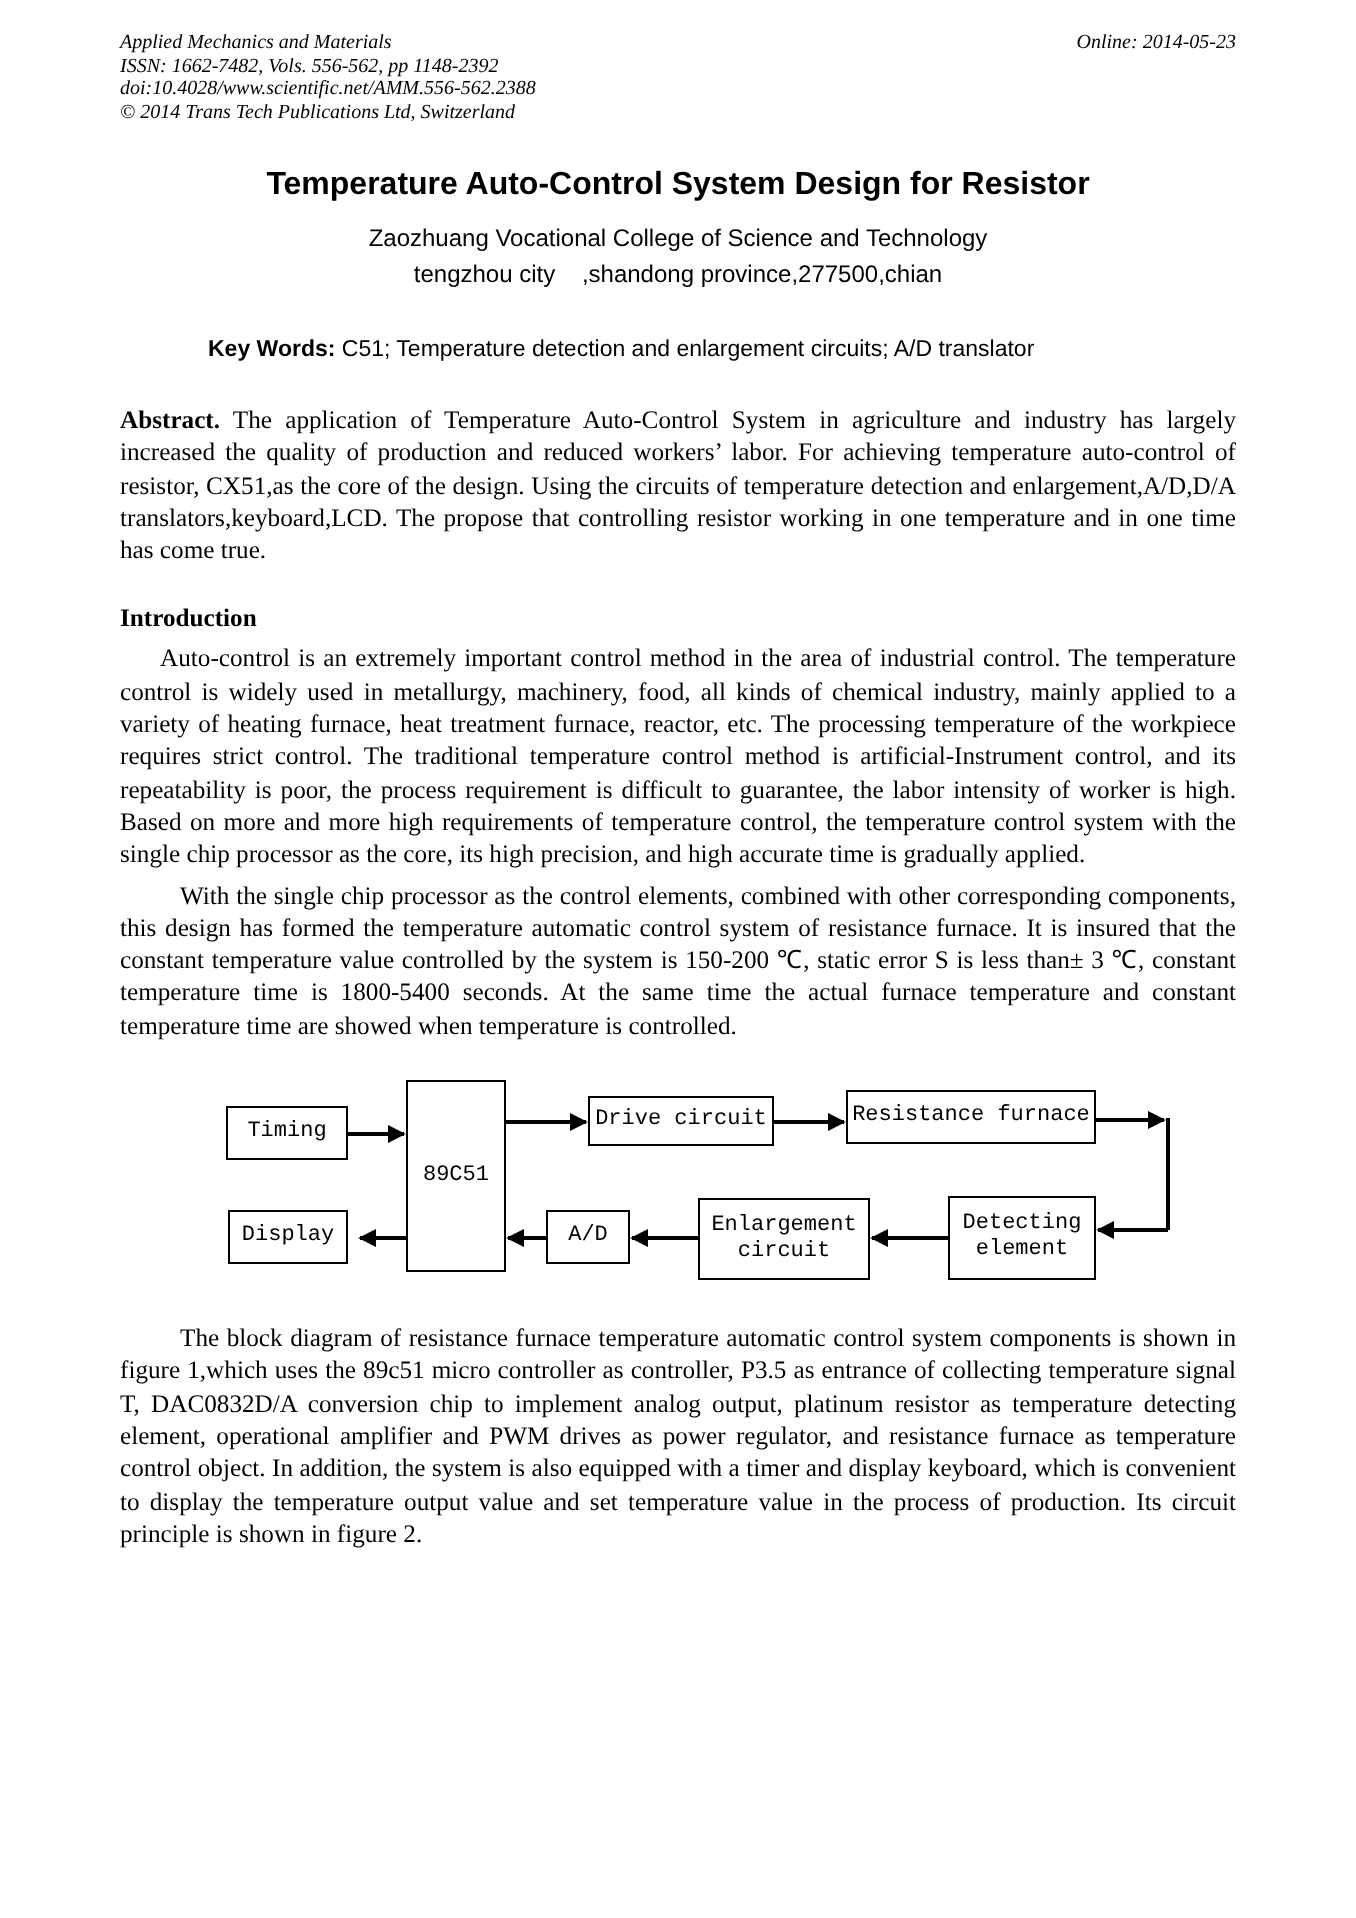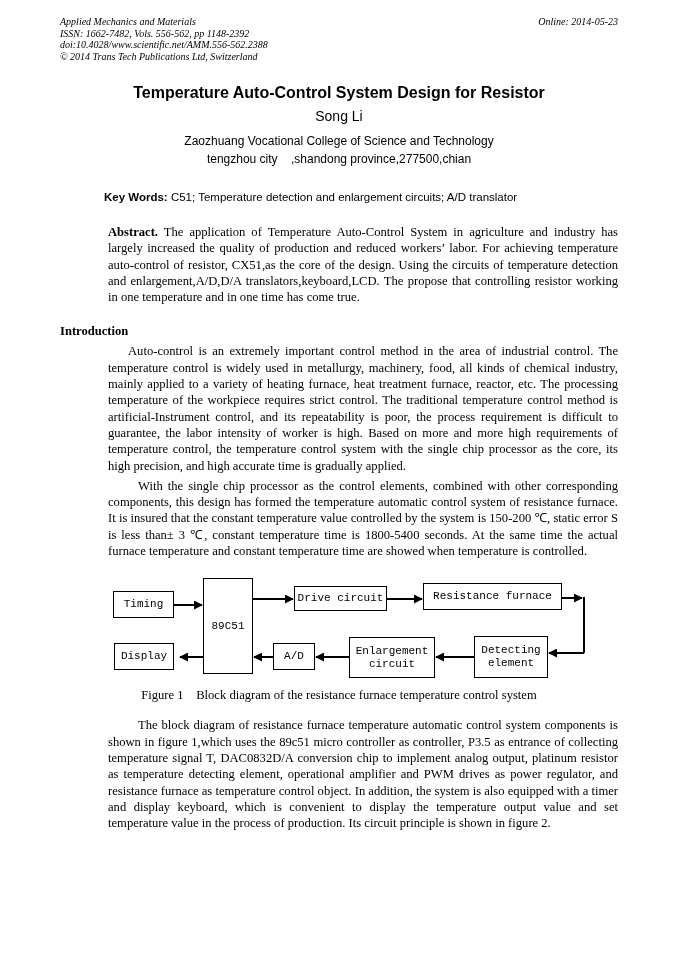--- a/index.html
+++ b/index.html
@@ -27,21 +27,21 @@
   .affil { margin-top:10px; text-align:center;
            font:12px/14px "Liberation Sans", sans-serif; }
   .addr { margin-top:4px; text-align:center; white-space:pre-wrap;
           font:12px/14px "Liberation Sans", sans-serif; }
 
   
   .keywords { margin-top:24px; font:11.5px/14px "Liberation Sans", sans-serif; }
   .keywords .kw-label { font-weight:bold;margin-left:44px; }
 
   
-  .body { font:12.6px/16.3px "Liberation Serif", serif; text-align:justify;margin-left:48px; }
+  .body { font:12.6px/16.3px "Liberation Serif", serif; text-align:justify; }
   .abstract { margin-top:20px; }
   .abstract .ab-label { font-weight:bold; }
   h2.sec { margin-top:18px; font:bold 12.6px/16px "Liberation Serif", serif; }
   .para { margin-top:4px; }
   .indent20 { text-indent:20px; }
   .indent30 { text-indent:30px; }
   .closing { margin-top:14px; }
 
   
   .figure { margin-top:14px; }
@@ -49,21 +49,21 @@
   .diagram svg { position:absolute; left:0; top:0; }
   .dbox {
     position:absolute; border:1px solid #000; background:#fff;
     display:flex; align-items:center; justify-content:center;
     font:11px/13px "Liberation Mono", "DejaVu Sans Mono", monospace;
     text-align:center; white-space:pre-line;
   }
   .b-timing  { left:53px;  top:18px; width:61px;  height:27px; }
   .b-89c51   { left:143px; top:5px;  width:50px;  height:96px; }
   .b-drive   { left:234px; top:13px; width:93px;  height:25px; }
-  .b-furnace { left:363px; top:10px; width:139px; height:27px; }
+  .b-furnace { left:363px; top:10px; width:125px; height:27px; }
   .b-display { left:54px;  top:70px; width:60px;  height:27px; }
   .b-ad      { left:213px; top:70px; width:42px;  height:27px; }
   .b-enlarge { left:289px; top:64px; width:86px;  height:41px; }
   .b-detect  { left:414px; top:63px; width:74px;  height:42px; }
 
   .caption { margin-top:2px; text-align:center; white-space:pre-wrap;
              font:12.6px/16px "Liberation Serif", serif; }
 </style>
 </head>
 <body>
@@ -74,21 +74,20 @@
     <div class="hdr-left">
       <div>Applied Mechanics and Materials</div>
       <div>ISSN: 1662-7482, Vols. 556-562, pp 1148-2392</div>
       <div>doi:10.4028/www.scientific.net/AMM.556-562.2388</div>
       <div>© 2014 Trans Tech Publications Ltd, Switzerland</div>
     </div>
     <div class="hdr-right">Online: 2014-05-23</div>
   </div>
 
   <h1 class="title">Temperature Auto-Control System Design for Resistor</h1>
-  <div class="author">Song Li</div>
   <div class="affil">Zaozhuang Vocational College of Science and Technology</div>
   <div class="addr">tengzhou city    ,shandong province,277500,chian</div>
 
   <p class="keywords"><span class="kw-label">Key Words:</span> <span>C51; Temperature detection and enlargement circuits; A/D translator</span></p>
 
   <p class="body abstract"><span class="ab-label">Abstract.</span> <span>The application of Temperature Auto-Control System in agriculture and industry has largely increased the quality of production and reduced workers’ labor. For achieving temperature auto-control of resistor, CX51,as the core of the design. Using the circuits of temperature detection and enlargement,A/D,D/A translators,keyboard,LCD. The propose that controlling resistor working in one temperature and in one time has come true.</span></p>
 
   <h2 class="sec">Introduction</h2>
   <p class="body para indent20">Auto-control is an extremely important control method in the area of industrial control. The temperature control is widely used in metallurgy, machinery, food, all kinds of chemical industry, mainly applied to a variety of heating furnace, heat treatment furnace, reactor, etc. The processing temperature of the workpiece requires strict control. The traditional temperature control method is artificial-Instrument control, and its repeatability is poor, the process requirement is difficult to guarantee, the labor intensity of worker is high. Based on more and more high requirements of temperature control, the temperature control system with the single chip processor as the core, its high precision, and high accurate time is gradually applied.</p>
 
@@ -119,18 +118,17 @@
       <div class="dbox b-89c51">89C51</div>
       <div class="dbox b-drive">Drive circuit</div>
       <div class="dbox b-furnace">Resistance furnace</div>
       <div class="dbox b-display">Display</div>
       <div class="dbox b-ad">A/D</div>
       <div class="dbox b-enlarge">Enlargement
 circuit</div>
       <div class="dbox b-detect">Detecting
 element</div>
     </div>
-    <div class="caption">Figure 1    Block diagram of the resistance furnace temperature control system</div>
   </div>
 
   <p class="body closing indent30">The block diagram of resistance furnace temperature automatic control system components is shown in figure 1,which uses the 89c51 micro controller as controller, P3.5 as entrance of collecting temperature signal T, DAC0832D/A conversion chip to implement analog output, platinum resistor as temperature detecting element, operational amplifier and PWM drives as power regulator, and resistance furnace as temperature control object. In addition, the system is also equipped with a timer and display keyboard, which is convenient to display the temperature output value and set temperature value in the process of production. Its circuit principle is shown in figure 2.</p>
 
 </div>
 
 </body></html>

